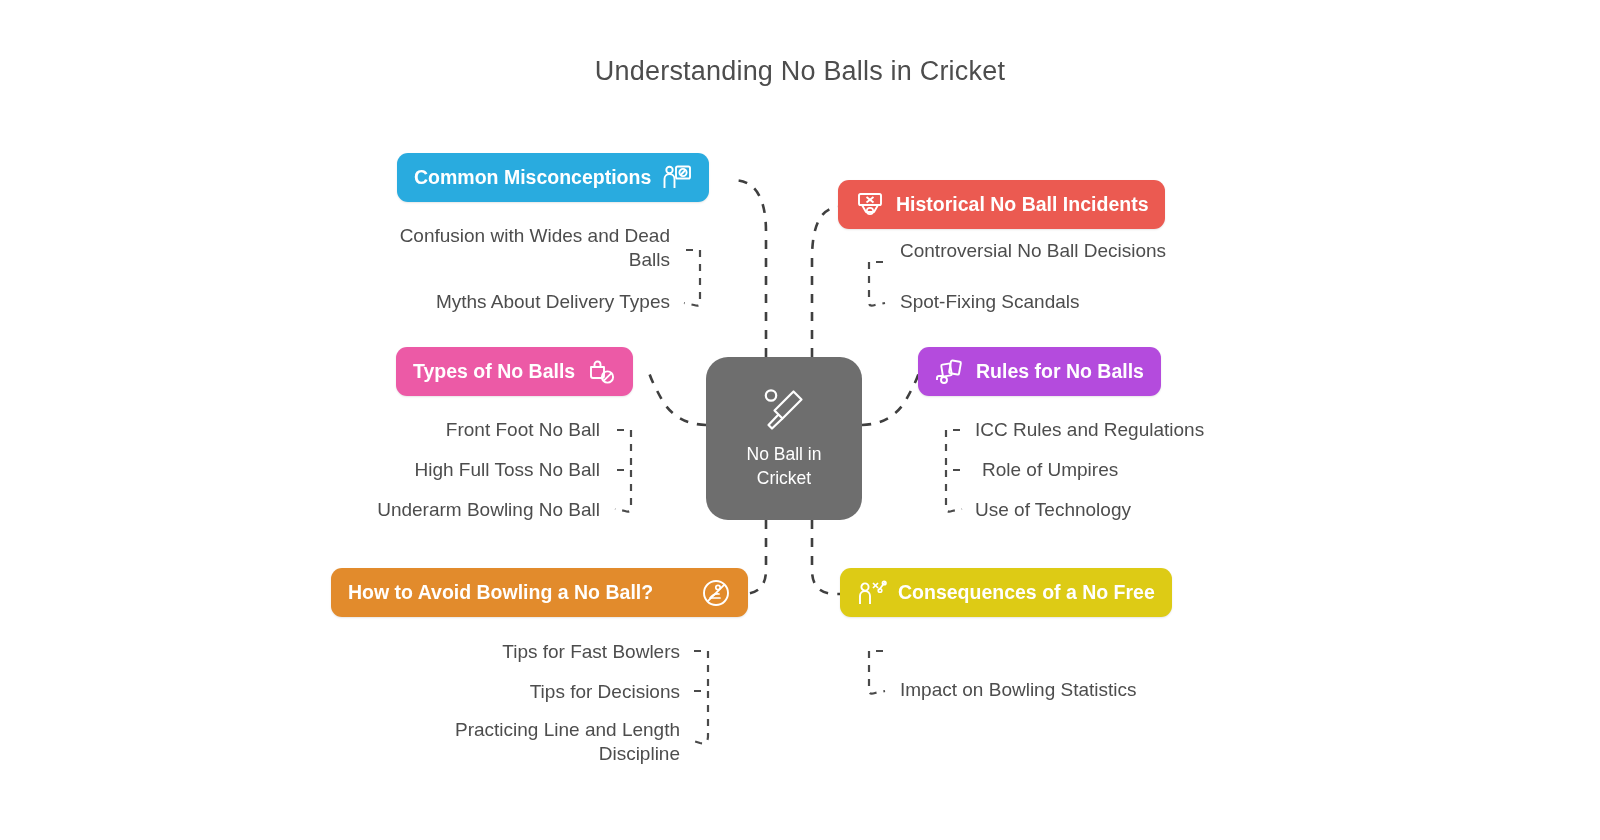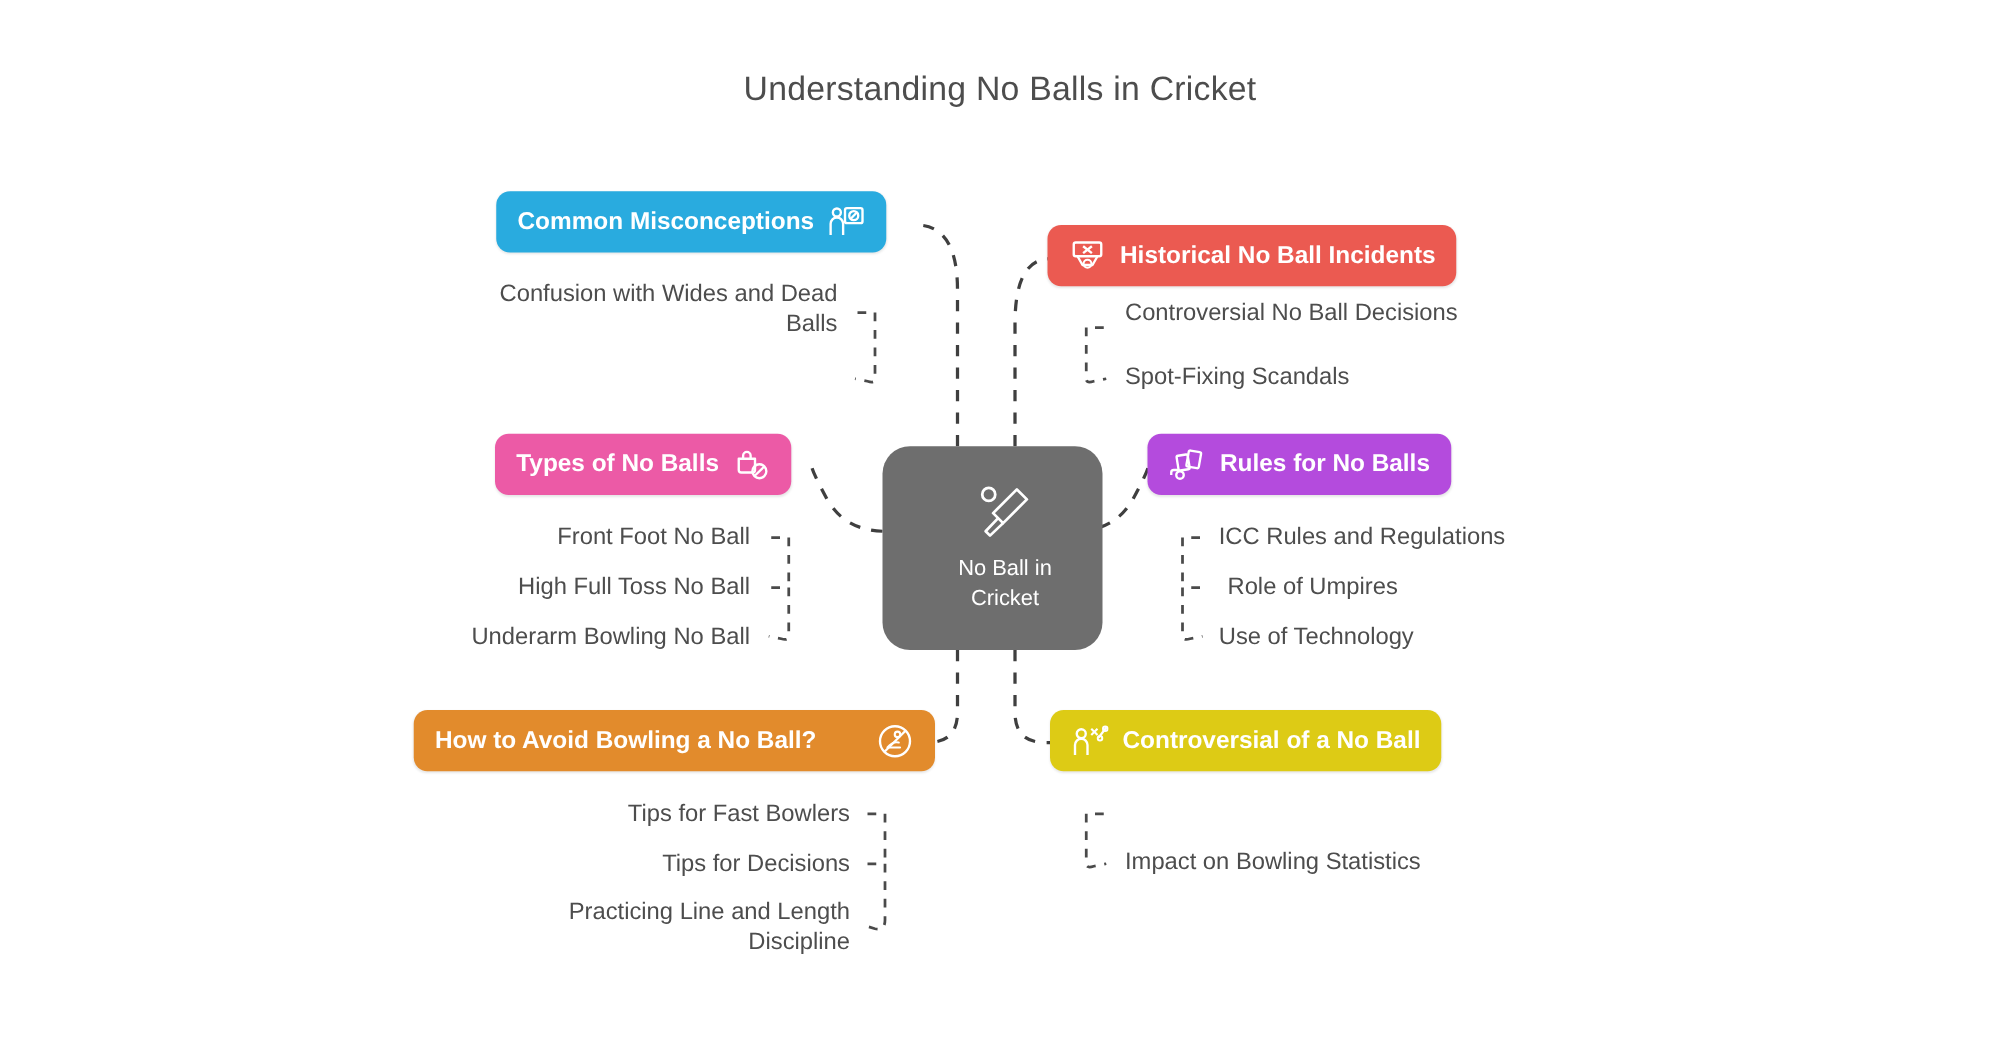--- a/index.html
+++ b/index.html
@@ -138,21 +138,21 @@
 
     <path class="wire-sub" d="M 694,651 L 708,651 L 708,691 M 694,691 L 708,691 L 708,736 Q 708,745 700,743 L 690,740"></path>
 
     <path class="wire-sub" d="M 883,262 L 869,262 L 869,303 Q 869,307 875,305 L 885,303"></path>
 
     <path class="wire-sub" d="M 960,430 L 946,430 L 946,470 M 960,470 L 946,470 L 946,508 Q 946,513 952,511 L 962,509"></path>
 
     <path class="wire-sub" d="M 883,651 L 869,651 L 869,691 Q 869,695 875,693 L 885,691"></path>
   </svg>
 
-  <div id="center-node" style="background: rgb(110, 110, 110); padding-left: 20px;">
+  <div id="center-node" style="background: rgb(110, 110, 110);">
     <span class="cn-icon">
       <svg width="44" height="46" viewBox="0 0 44 46">
         <circle cx="9" cy="8.5" r="5.2" fill="none" stroke="#ffffff" stroke-width="2.2"></circle>
         <path d="M31.5 4.5 L39.5 12.5 L20.5 31.5 L12.5 23.5 Z" fill="none" stroke="#ffffff" stroke-width="2.2" stroke-linejoin="round"></path>
         <path d="M16.5 27.5 L6.5 38 L10 41.5 L20.5 31.5" fill="none" stroke="#ffffff" stroke-width="2.2" stroke-linejoin="round"></path>
       </svg>
     </span>
     <span class="cn-label">No Ball in
 Cricket</span>
   </div>
@@ -164,20 +164,21 @@
         <circle cx="7.5" cy="6" r="3.2" fill="none" stroke="#fff" stroke-width="1.9"></circle>
         <path d="M2.5 24 V15 a5 5 0 0 1 10 0 V24" fill="none" stroke="#fff" stroke-width="1.9" stroke-linejoin="round"></path>
         <rect x="14" y="2.5" width="14" height="12" rx="1.6" fill="none" stroke="#fff" stroke-width="1.9"></rect>
         <circle cx="21" cy="8.5" r="3.6" fill="none" stroke="#fff" stroke-width="1.9"></circle>
         <line x1="18.6" y1="11" x2="23.4" y2="6" stroke="#fff" stroke-width="1.9"></line>
       </svg>
     </span>
   </div>
   <div class="sub left" style="left:310px; top:224px; width:360px;">Confusion with Wides and Dead
 Balls</div>
+  <div class="sub left" style="left:310px; top:290px; width:360px;">Myths About Delivery Types</div>
 
   <div class="branch" style="left: 396px; top: 347px; background: rgb(236, 90, 166);">
     <span class="b-label">Types of No Balls</span>
     <span class="b-icon">
       <svg width="30" height="28" viewBox="0 0 30 28">
         <path d="M5 9 h13 v9 a2 2 0 0 1 -2 2 H7 a2 2 0 0 1 -2 -2 Z" fill="none" stroke="#fff" stroke-width="1.9" stroke-linejoin="round"></path>
         <path d="M8.5 9 V6.5 a3 3 0 0 1 6 0 V9" fill="none" stroke="#fff" stroke-width="1.9"></path>
         <circle cx="21.5" cy="19" r="5.6" fill="none" stroke="#fff" stroke-width="1.9"></circle>
         <line x1="17.8" y1="22.6" x2="25.2" y2="15.4" stroke="#fff" stroke-width="1.9"></line>
       </svg>
@@ -238,17 +239,17 @@
       <svg width="30" height="28" viewBox="0 0 30 28">
         <circle cx="8" cy="8" r="3.6" fill="none" stroke="#fff" stroke-width="1.9"></circle>
         <path d="M3 25 V17 a5 5 0 0 1 10 0 V25" fill="none" stroke="#fff" stroke-width="1.9" stroke-linejoin="round"></path>
         <line x1="16" y1="4" x2="21" y2="9" stroke="#fff" stroke-width="1.7"></line>
         <line x1="21" y1="4" x2="16" y2="9" stroke="#fff" stroke-width="1.7"></line>
         <line x1="22" y1="11" x2="28" y2="3" stroke="#fff" stroke-width="1.7"></line>
         <circle cx="23" cy="11.5" r="1.8" fill="none" stroke="#fff" stroke-width="1.6"></circle>
         <circle cx="27.2" cy="4" r="1.8" fill="none" stroke="#fff" stroke-width="1.6"></circle>
       </svg>
     </span>
-    <span class="b-label">Controversial of a No Ball</span>
+    <span class="b-label">Consequences of a No Free</span>
   </div>
   <div class="sub right" style="left:900px; top:678px; width:340px;">Impact on Bowling Statistics</div>
 
 </div>
 
 </body></html>

